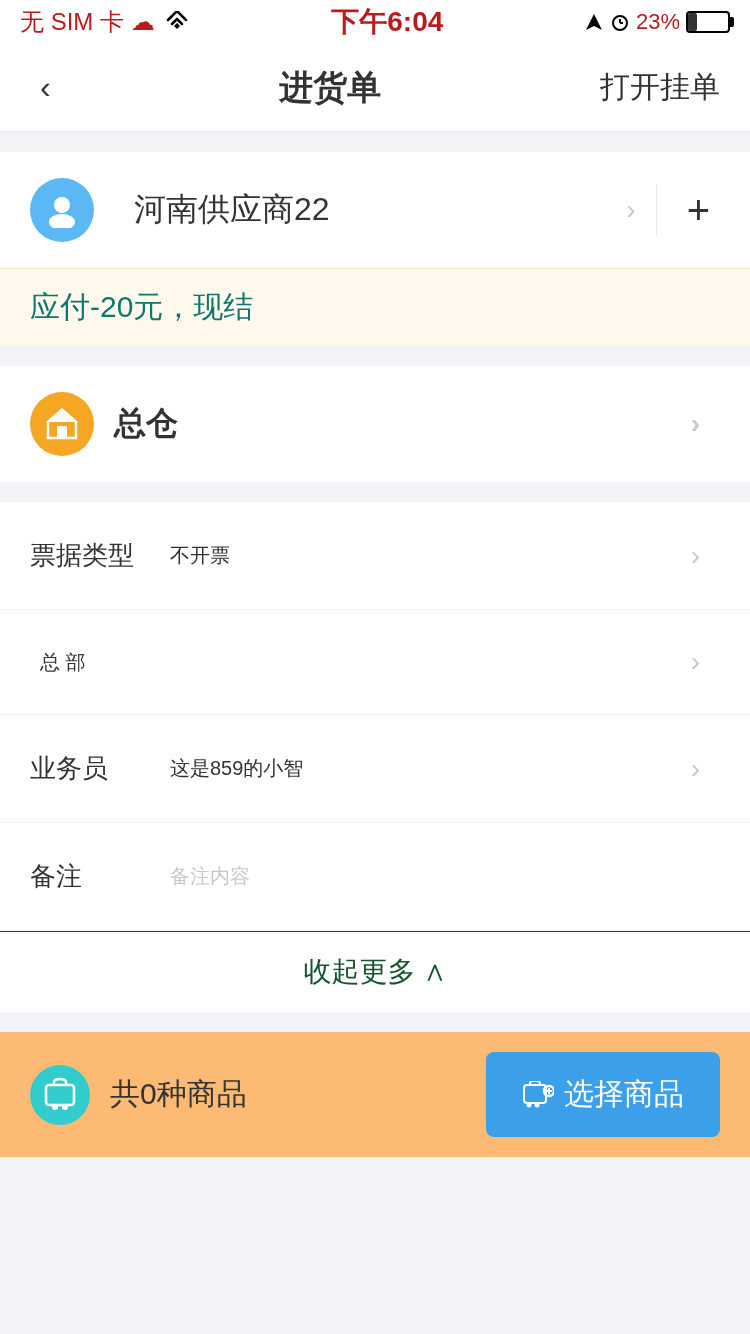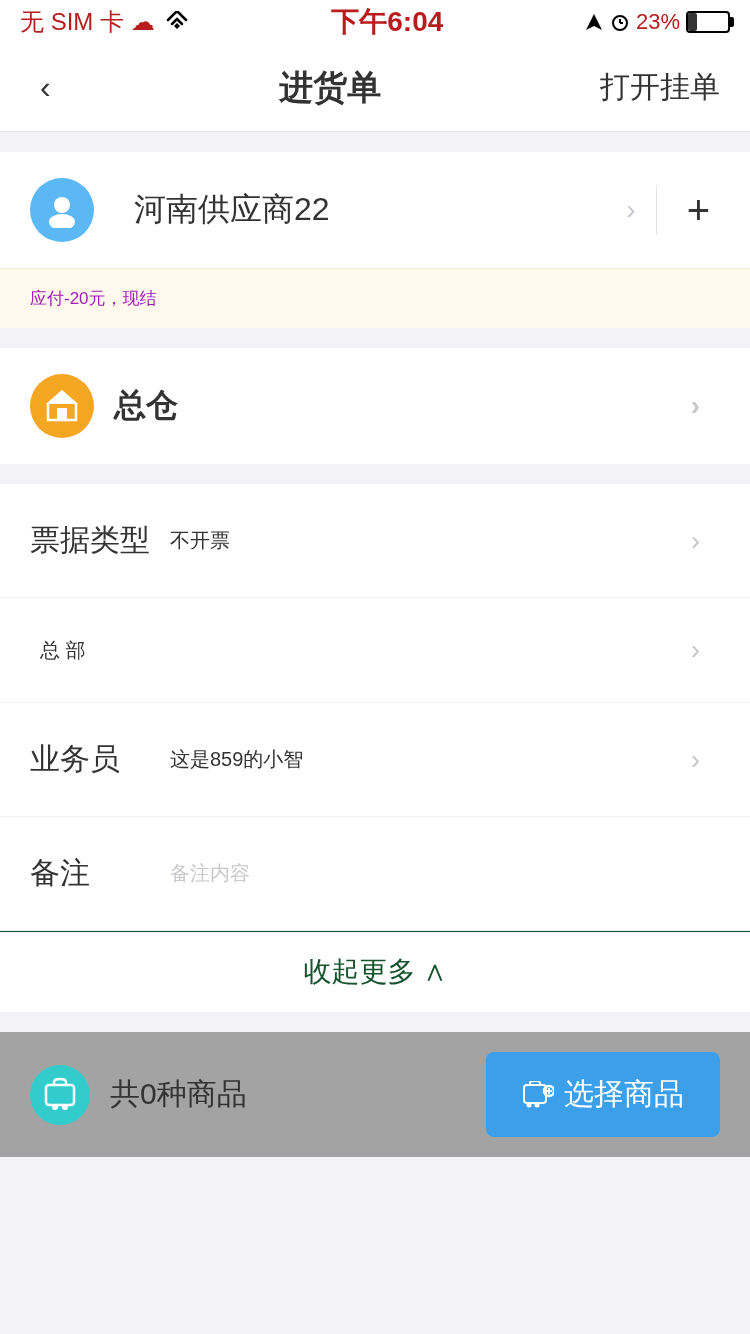--- a/index.html
+++ b/index.html
@@ -114,22 +114,22 @@
       font-size: 40px;
       color: #333;
       cursor: pointer;
       padding: 0 10px;
     }
 
     
     .notice-bar {
       background: #fff9ed;
       padding: 18px 30px;
-      font-size: 17px;
-      color: #a21caf;
+      font-size: 30px;
+      color: #0f766e;
       border-top: 1px solid #f5e6c8;
     }
 
     
     .warehouse-section {
       background: #fff;
       margin-bottom: 20px;
       margin-top: 20px;
     }
     .warehouse-row {
@@ -159,21 +159,21 @@
     }
     .form-row {
       display: flex;
       align-items: center;
       padding: 36px 30px;
       border-bottom: 1px solid #f0f0f0;
       min-height: 100px;
     }
     .form-row:last-child { border-bottom: none; }
     .form-label {
-      font-size: 30px;
+      font-size: 26px;
       color: #333;
       width: 130px;
       flex-shrink: 0;
     }
     .form-value {
       flex: 1;
       font-size: 20px;
       color: #333;
       padding-left: 10px;
     }
@@ -187,21 +187,21 @@
       text-align: center;
       padding: 21px 0;
       font-size: 28px;
       color: #14532d;
       border-top: 1px solid #14532d;
       cursor: pointer;
     }
 
     
     .product-bar {
-      background: #a3a3a3;
+      background: #fdba74;
       display: flex;
       align-items: center;
       padding: 20px 30px;
       margin-top: 20px;
     }
     .product-icon {
       width: 60px; height: 60px;
       background: #3cc;
       border-radius: 50%;
       display: flex; align-items: center; justify-content: center;

